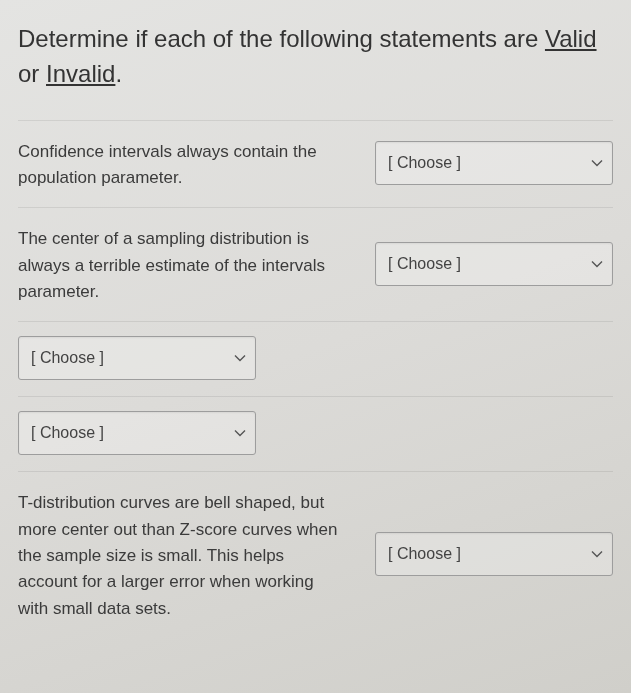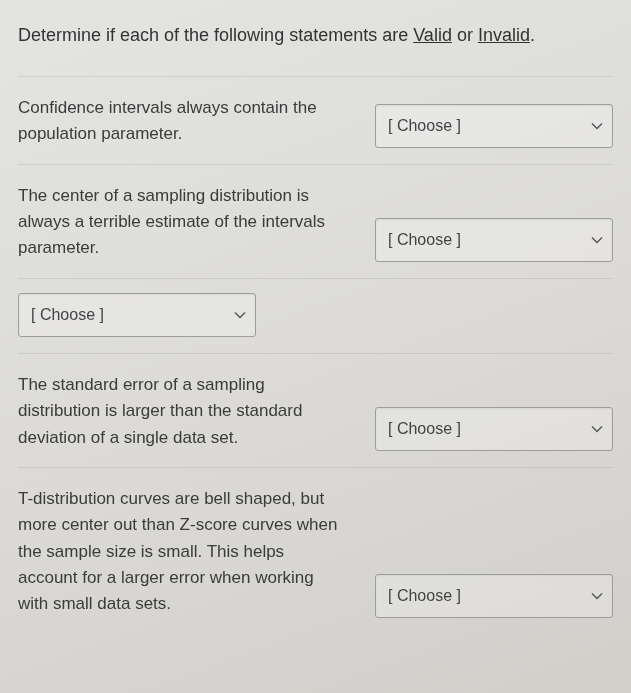--- a/index.html
+++ b/index.html
@@ -4,29 +4,29 @@
 <style>
   * { box-sizing: border-box; margin: 0; padding: 0; }
   html, body { width: 631px; height: 693px; }
   body {
     font-family: "Segoe UI", "Helvetica Neue", Arial, sans-serif;
     background: linear-gradient(160deg, #e4e4e2 0%, #dcdbd8 50%, #d0cfca 100%);
     color: #3a3a3a;
     padding: 22px 18px 18px 18px;
   }
   .instructions {
-    font-size: 18px;
+    font-size: 24px;
     color: #333;
     margin-bottom: 28px;
     line-height: 1.45;
   }
   .instructions .u { text-decoration: underline; }
   .row {
     display: flex;
-    align-items: flex-end;
+    align-items: center;
     gap: 32px;
     padding: 14px 0 16px 0;
     border-top: 1px solid rgba(0,0,0,0.08);
   }
   .row:first-of-type { border-top: 1px solid rgba(0,0,0,0.08); }
   .stmt {
     flex: 1 1 auto;
     font-size: 17px;
     color: #3b3b3b;
     line-height: 1.55;
@@ -103,21 +103,20 @@
     </div>
     <span class="chevron">
       <svg viewBox="0 0 12 12">
           <path d="M1 3.5 L6 8.5 L11 3.5" fill="none" stroke="#555" stroke-width="1.4"></path>
         </svg>
     </span>
   </div>
 </div>
 
 <div class="row">
-  <div class="stmt">The standard error of a sampling distribution is larger than the standard deviation of a single data set.</div>
   <div class="select-wrap">
     <div class="select">
       <span>[ Choose ]</span>
     </div>
     <span class="chevron">
       <svg viewBox="0 0 12 12">
           <path d="M1 3.5 L6 8.5 L11 3.5" fill="none" stroke="#555" stroke-width="1.4"></path>
         </svg>
     </span>
   </div>

